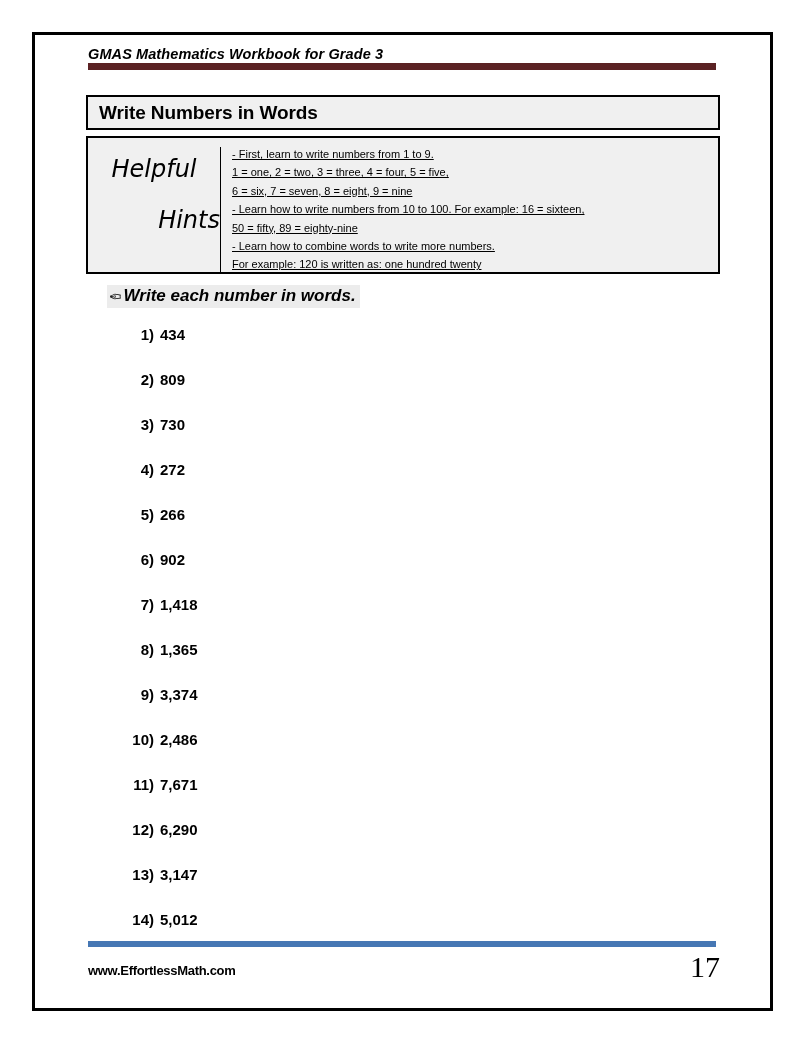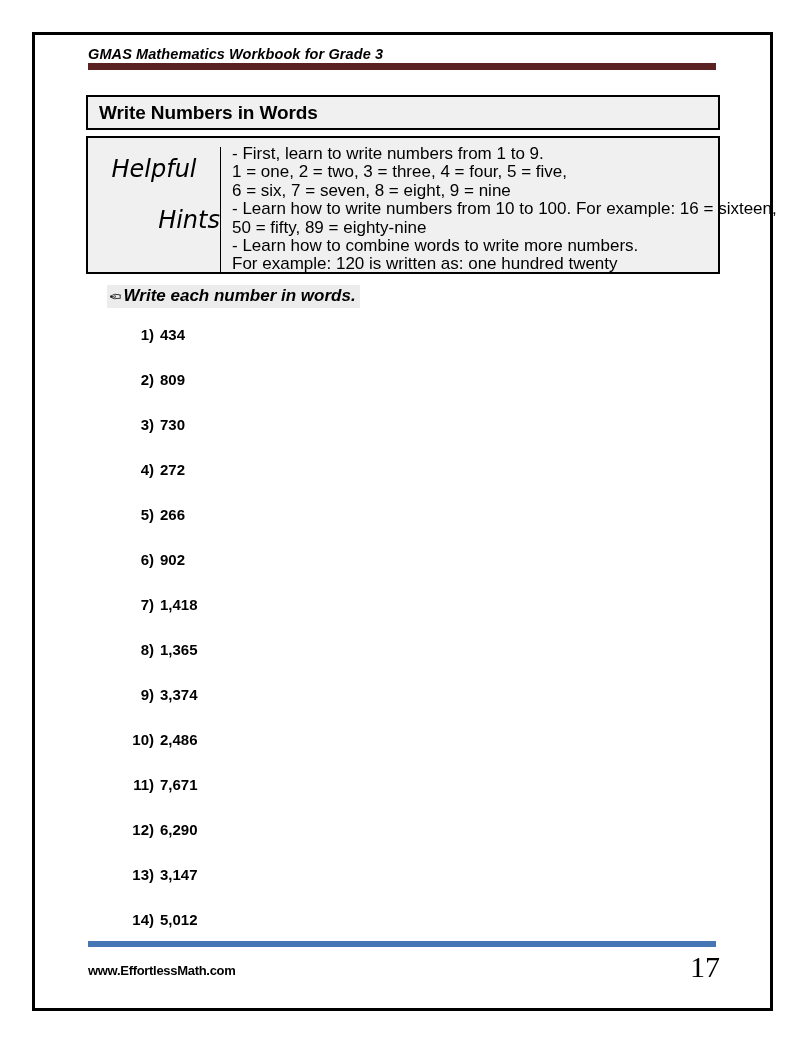--- a/index.html
+++ b/index.html
@@ -95,23 +95,24 @@
     font-style: italic;
     font-family: "DejaVu Sans", sans-serif;
   }
   .hints-word.w1 { top: 8px; }
   .hints-word.w2 { top: 59px; text-align: right; }
   .hints-right {
     flex: 1 1 auto;
     padding: 7px 0 0 11px;
   }
   .hint-line {
-    font-size: 17px;
+    font-size: 11px;
     line-height: 18.4px;
     white-space: nowrap;
+    text-decoration: underline;
   }
 
   
   .instruction {
     position: absolute;
     left: 107px;
     top: 285px;
     background: #ececec;
     padding: 1px 4px 2px 2px;
     display: flex;

